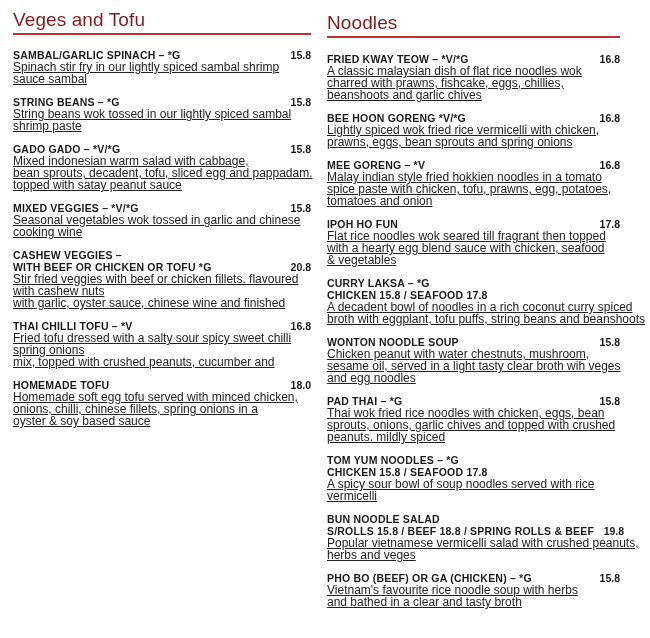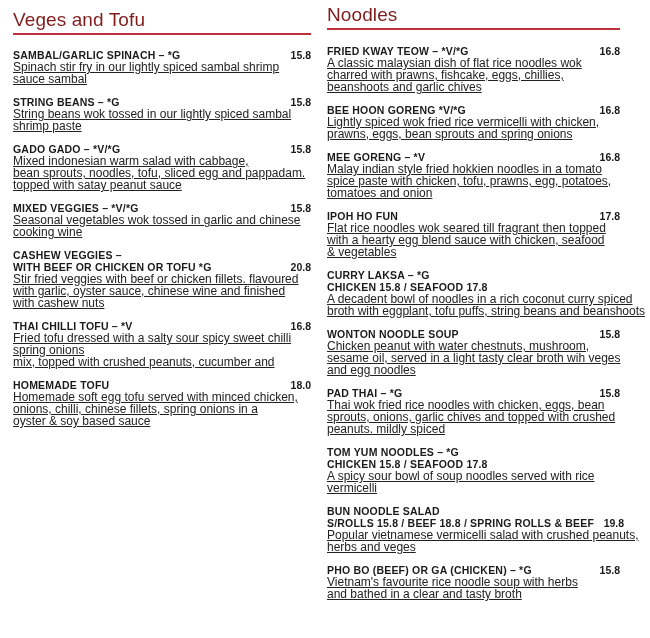--- a/index.html
+++ b/index.html
@@ -3,21 +3,21 @@
 <meta charset="utf-8">
 <style>
   html, body { margin: 0; padding: 0; background: #ffffff; }
   body { width: 650px; height: 638px; position: relative; overflow: hidden;
          font-family: "Liberation Sans", "DejaVu Sans", sans-serif; color: #1a1a1a; }
   .col { position: absolute; top: 0; }
   #col-left { left: 13px; width: 298px; }
   #col-right { left: 327px; width: 293px; }
   .section-title { font-size: 19px; color: #7f1d1d; line-height: 22px; margin: 0; padding: 0; font-weight: normal; letter-spacing: 0.1px; }
   #col-left .section-title { padding-top: 9px; }
-  #col-right .section-title { padding-top: 4px; }
+  #col-right .section-title { padding-top: 12px; }
   .rule { height: 2px; background: #c0303a; margin-top: 2px; }
   .items { margin-top: 14px; }
   #col-right .items { margin-top: 15px; }
   .item { margin-bottom: 11px; }
   .item-head { display: flex; justify-content: space-between; align-items: flex-end; }
   .names { font-size: 10.5px; font-weight: bold; line-height: 12px; letter-spacing: 0.2px; text-transform: uppercase; }
   .name-line { display: block; white-space: nowrap; }
   .price { font-size: 10.5px; font-weight: bold; line-height: 12px; width: 30px; text-align: right; flex: 0 0 auto; }
   #col-left .price { margin-right: 0px; }
   .desc { font-size: 12px; line-height: 12px; color: #222; text-decoration: underline; }
@@ -56,21 +56,21 @@
       </div>
       <div class="item">
         <div class="item-head">
           <div class="names">
             <span class="name-line">GADO GADO – *V/*G</span>
           </div>
           <div class="price">15.8</div>
         </div>
         <div class="desc">
           <span class="desc-line">Mixed indonesian warm salad with cabbage,</span>
-          <span class="desc-line">bean sprouts, noodles, tofu, sliced egg and pappadam.</span>
+          <span class="desc-line">bean sprouts, decadent, tofu, sliced egg and pappadam.</span>
           <span class="desc-line">topped with satay peanut sauce</span>
         </div>
       </div>
       <div class="item">
         <div class="item-head">
           <div class="names">
             <span class="name-line">MIXED VEGGIES – *V/*G</span>
           </div>
           <div class="price">15.8</div>
         </div>
@@ -82,22 +82,22 @@
       <div class="item">
         <div class="item-head">
           <div class="names">
             <span class="name-line">CASHEW VEGGIES –</span>
             <span class="name-line">WITH BEEF OR CHICKEN OR TOFU *G</span>
           </div>
           <div class="price">20.8</div>
         </div>
         <div class="desc">
           <span class="desc-line">Stir fried veggies with beef or chicken fillets. flavoured</span>
+          <span class="desc-line">with cashew nuts</span>
           <span class="desc-line">with garlic, oyster sauce, chinese wine and finished</span>
-          <span class="desc-line">with cashew nuts</span>
         </div>
       </div>
       <div class="item">
         <div class="item-head">
           <div class="names">
             <span class="name-line">THAI CHILLI TOFU – *V</span>
           </div>
           <div class="price">16.8</div>
         </div>
         <div class="desc">

